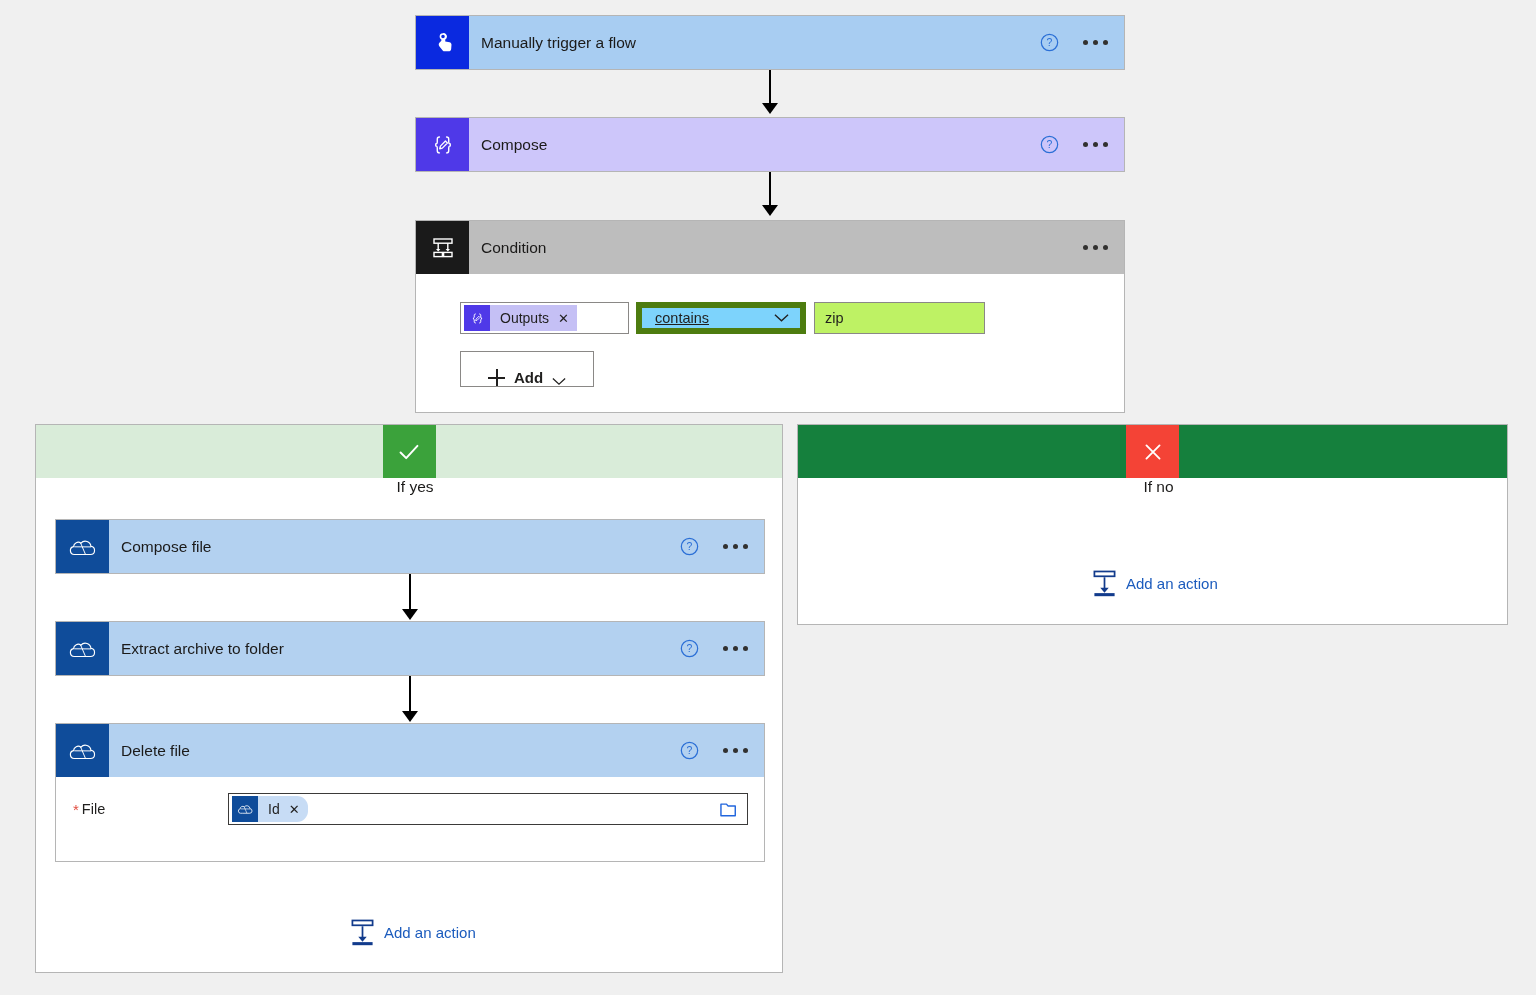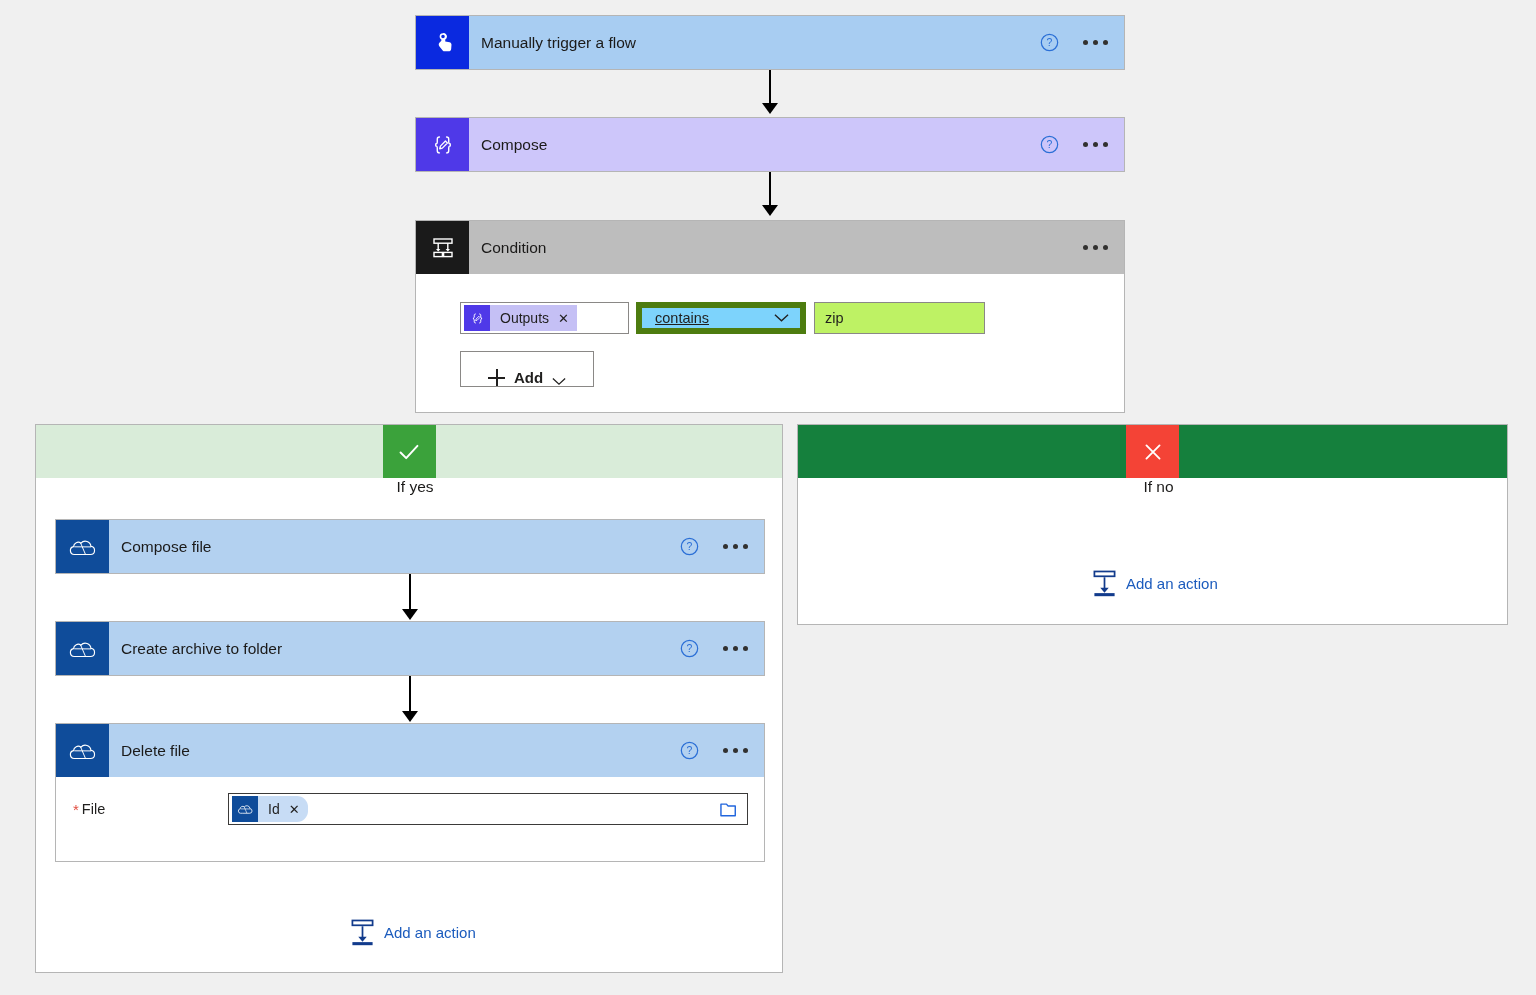--- a/index.html
+++ b/index.html
@@ -348,21 +348,21 @@
     <div class="arrowhead" style="left:366px; top:184px;"></div>
 
     <div class="action-card" style="left:19px; top:196px; width:710px; height:55px;">
       <div class="card-header">
         <div class="card-icon">
           <svg width="30" height="24" viewBox="0 0 34 26">
             <path d="M10.5 21.5h15a4.6 4.6 0 0 0 .5-9.17 6.4 6.4 0 0 0-11.3-3.6A5.2 5.2 0 0 0 6.3 12.6a4.5 4.5 0 0 0 .7 8.9z" fill="none" stroke="#fff" stroke-width="1.3"></path>
             <path d="M7.1 12.8l19 0.1M14.3 8.5l5.5 12.9" fill="none" stroke="#fff" stroke-width="1.1"></path>
           </svg>
         </div>
-        <div class="card-title">Create archive to folder</div>
+        <div class="card-title">Extract archive to folder</div>
         <div class="hdr-actions">
           <svg class="help-icon" viewBox="0 0 20 20">
             <circle cx="10" cy="10" r="8.6" fill="none" stroke="#2b6fd6" stroke-width="1.3"></circle>
             <text x="10" y="14.2" font-size="11" fill="#2b6fd6" text-anchor="middle" font-family="Liberation Sans, sans-serif">?</text>
           </svg>
           <div class="ellipsis">
               <i></i>
               <i></i>
               <i></i>
             </div>

